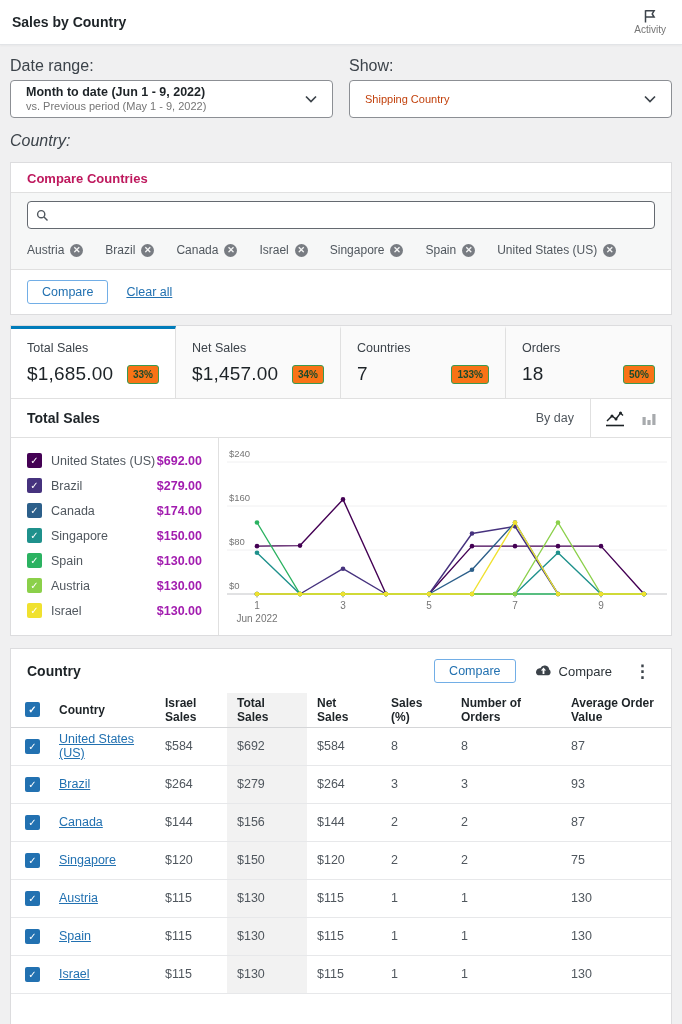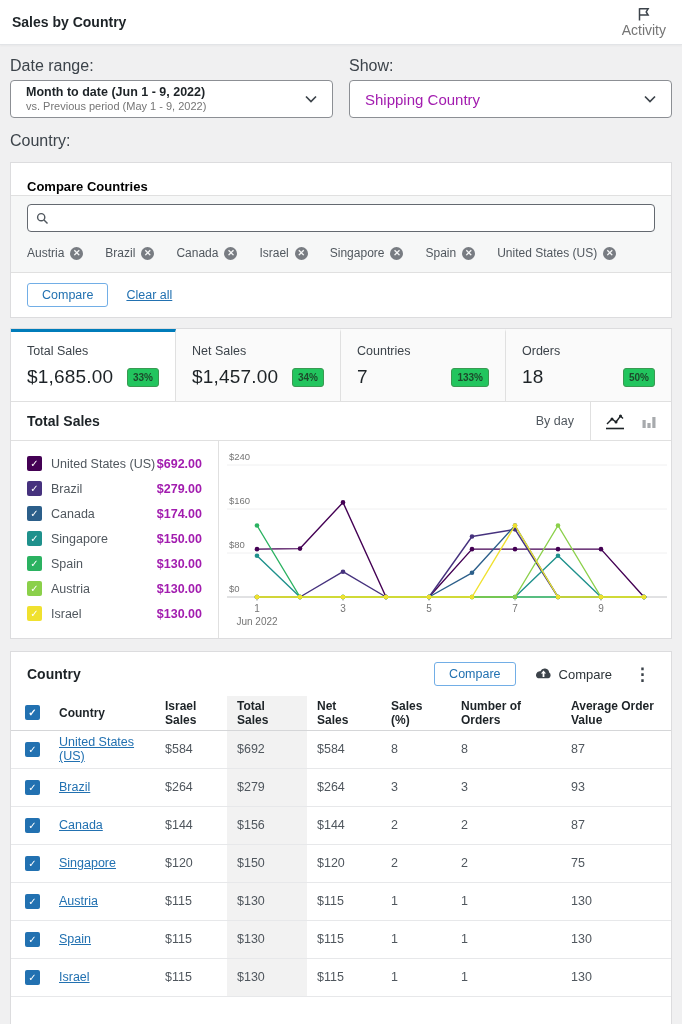--- a/index.html
+++ b/index.html
@@ -12,45 +12,45 @@
     overflow: hidden;
   }
   .topbar {
     height: 45px; background: #fff; border-bottom: 1px solid #e2e4e7;
     display: flex; align-items: center; justify-content: space-between;
     padding: 0 12px; box-shadow: 0 1px 2px rgba(0,0,0,.04);
   }
   .topbar-title { font-size: 14px; font-weight: bold; color: #1d2327; }
   .activity-btn { display: flex; flex-direction: column; align-items: center; gap: 1px; cursor: pointer; padding: 2px 4px; }
   .activity-btn svg { display: block; }
-  .activity-label { font-size: 14px; color: #757575; }
+  .activity-label { font-size: 10px; color: #757575; }
 
   .content { padding: 10px; }
 
   
   .filters-row { display: flex; gap: 16px; }
   .filter-col { width: 323px; }
   .filter-label { font-size: 16px; color: #3c434a; margin: 2px 0 5px; }
   .select {
     background: #fff; border: 1px solid #8c8f94; border-radius: 4px;
     display: flex; align-items: center; justify-content: space-between;
     padding: 4px 15px; cursor: pointer; width: 100%;
   }
   .select-tall { height: 38px; }
   .select-short { height: 30px; }
   .select-main { font-size: 12.5px; font-weight: bold; color: #1d2327; line-height: 1.25; }
   .select-sub { font-size: 11px; color: #757575; line-height: 1.2; }
-  .select-plain { font-size: 15px; color: #a21caf; }
+  .select-plain { font-size: 11px; color: #c2410c; }
   .chev { flex: none; margin-left: 8px; }
 
   .card { background: #fff; border: 1px solid #dcdcde; }
 
   
   .compare-card { margin-top: 12px; }
-  .compare-title { padding: 16px 16px; font-weight: bold; color: #000000; border-bottom: 1px solid #e0e0e0; height: 30px; }
+  .compare-title { padding: 8px 16px; font-weight: bold; color: #be185d; border-bottom: 1px solid #e0e0e0; height: 30px; }
   .compare-body { background: #f6f7f7; padding: 8px 16px 10px; border-bottom: 1px solid #e0e0e0; }
   .search-box {
     background: #fff; border: 1px solid #646970; border-radius: 4px; height: 28px;
     display: flex; align-items: center; padding: 0 8px; gap: 6px;
   }
   .search-box input { border: 0; outline: 0; flex: 1; font-size: 13px; font-family: inherit; background: transparent; }
   .chips { display: flex; flex-wrap: wrap; gap: 6px 22px; margin-top: 12px; min-height: 18px; align-items: center; }
   .chip { display: inline-flex; align-items: center; gap: 6px; font-size: 12px; color: #50575e; }
   .chip-x {
     width: 13px; height: 13px; border-radius: 50%; background: #787c82; color: #f6f7f7;
@@ -69,21 +69,21 @@
   .summary-tab {
     background: #fafafa; border-right: 1px solid #e0e0e0; border-top: 3px solid transparent;
     padding: 12px 16px 14px; height: 72px; cursor: pointer; position: relative;
   }
   .summary-tab:last-child { border-right: 0; }
   .summary-tab.active { background: #fff; border-top-color: #007cba; }
   .tab-label { font-size: 12.5px; color: #3c434a; margin-bottom: 8px; }
   .tab-bottom { display: flex; align-items: center; justify-content: space-between; }
   .tab-value { font-size: 19px; color: #1d2327; letter-spacing: .2px; }
   .delta-badge {
-    background: #22c55e; border: 1px solid #3a9a52; color: #1c4a2b;
+    background: #f97316; border: 1px solid #3a9a52; color: #1c4a2b;
     font-size: 10px; font-weight: bold; border-radius: 3px; padding: 3px 5px;
   }
 
   .chart-header { display: flex; align-items: center; justify-content: space-between; height: 38px; padding-left: 16px; }
   .chart-title { font-size: 14px; font-weight: bold; color: #1d2327; }
   .chart-controls { display: flex; align-items: center; height: 100%; }
   .interval-select { font-size: 12.5px; color: #50575e; padding: 0 16px; cursor: pointer; }
   .chart-type-group { border-left: 1px solid #e0e0e0; height: 100%; display: flex; align-items: center; padding: 0 14px; gap: 16px; }
   .chart-type-btn { cursor: pointer; display: flex; align-items: center; }
   .chart-body { display: flex; border-top: 1px solid #e0e0e0; }
@@ -146,21 +146,21 @@
       <div class="filter-col">
         <div class="filter-label">Show:</div>
         <div class="select select-tall">
           <div class="select-plain">Shipping Country</div>
           <svg class="chev" width="12" height="8" viewBox="0 0 12 8">
               <path d="M1 1.5 L6 6.5 L11 1.5" fill="none" stroke="#3c434a" stroke-width="1.7"></path>
             </svg>
         </div>
       </div>
     </div>
-    <div style="margin-top:14px;" class="filter-col">
+    <div style="margin-top:14px;font-style:italic;" class="filter-col">
       <div class="filter-label">Country:</div>
     </div>
   </div>
 
   <div class="card compare-card">
     <div class="compare-title">Compare Countries</div>
     <div class="compare-body">
       <div class="search-box">
         <svg width="13" height="13" viewBox="0 0 13 13">
           <circle cx="5.2" cy="5.2" r="3.6" fill="none" stroke="#50575e" stroke-width="1.4"></circle>

